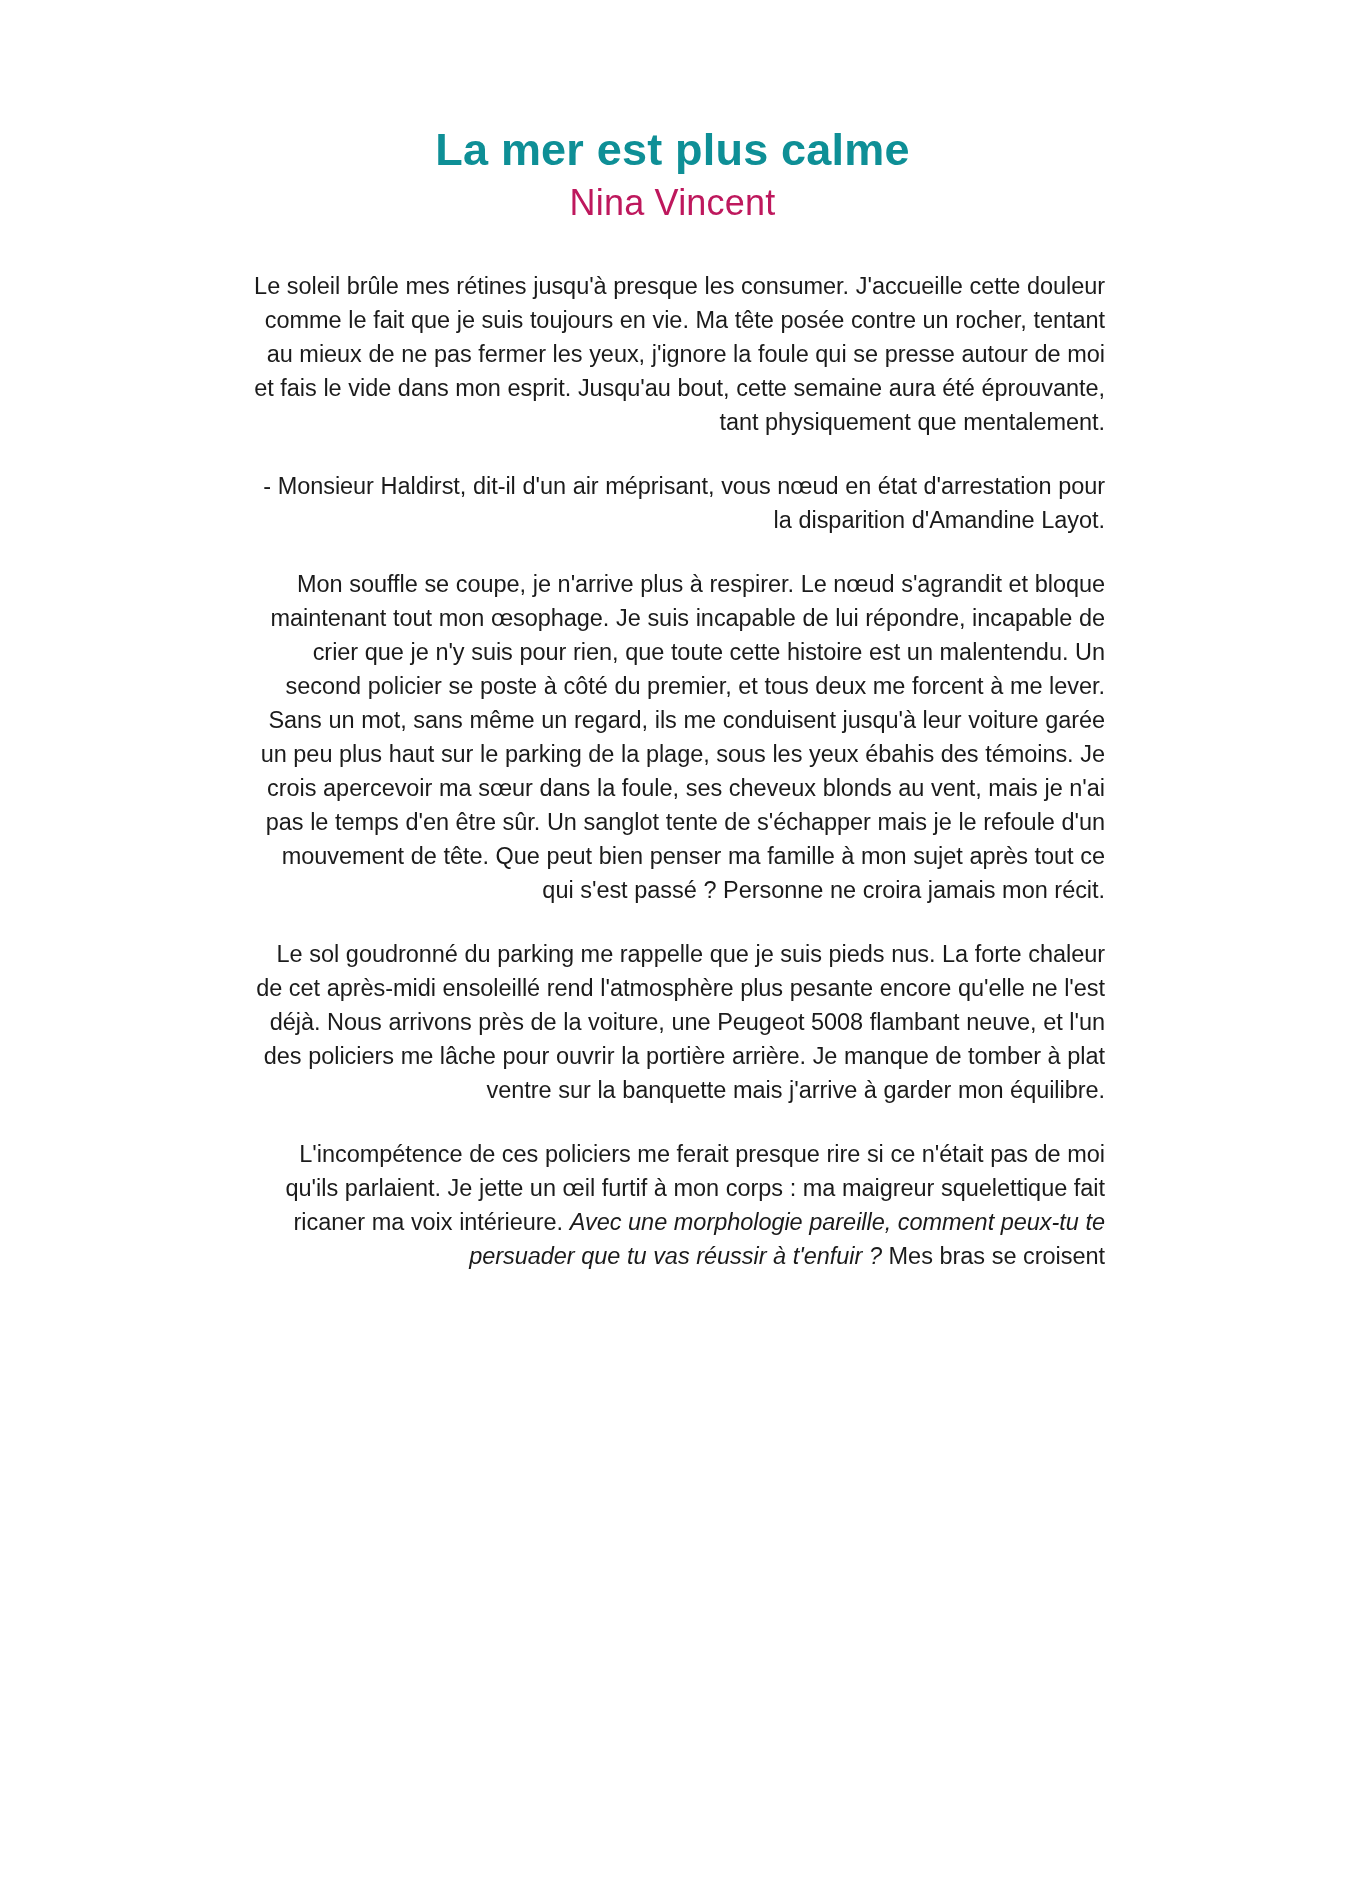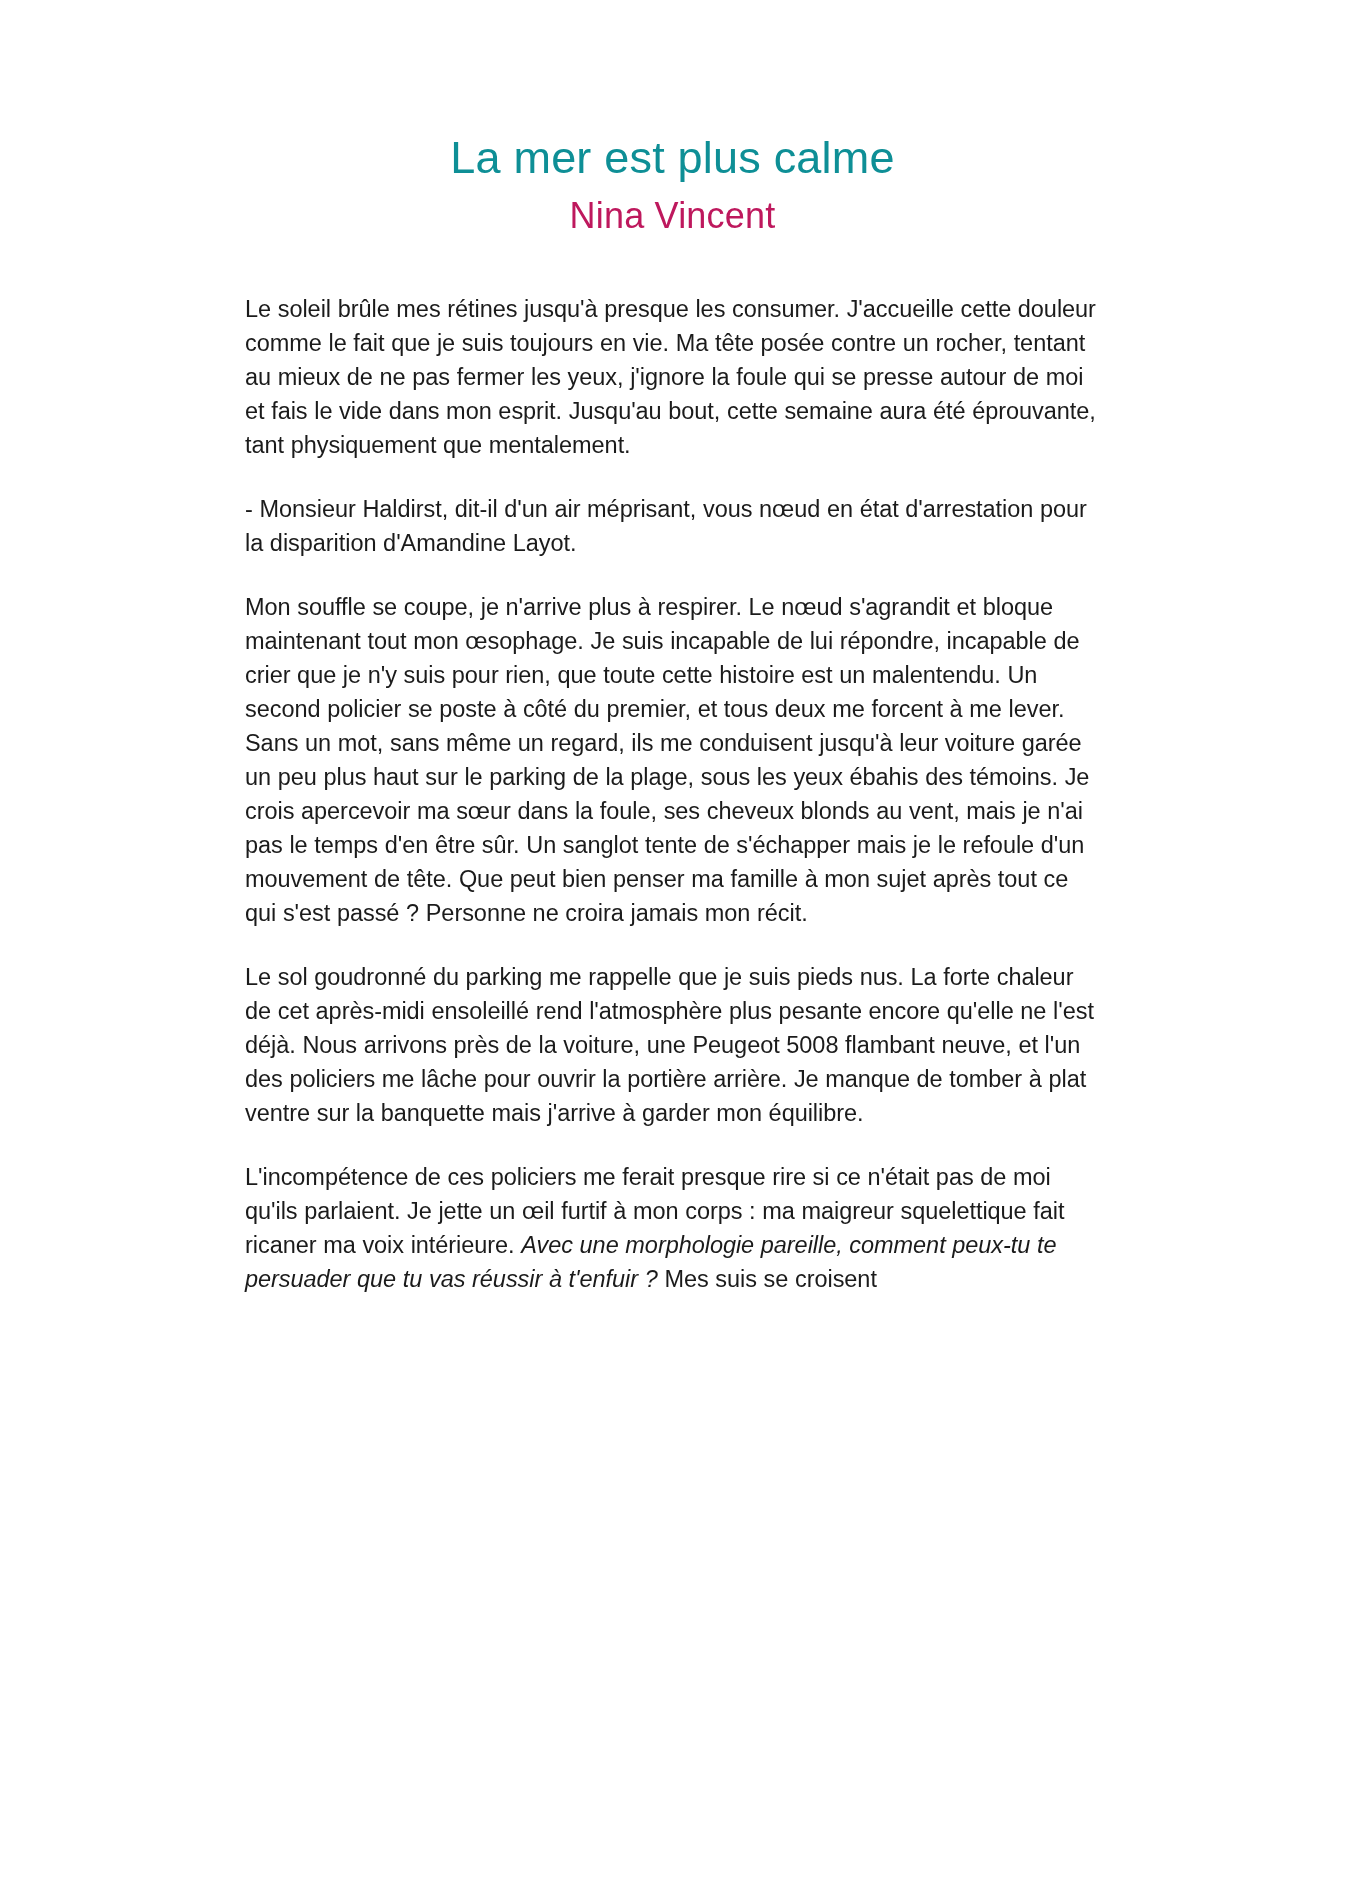--- a/index.html
+++ b/index.html
@@ -24,23 +24,23 @@
     overflow: hidden;
   }
   .title-block {
     padding-top: 122px;
     text-align: center;
   }
   .doc-title {
     color: #0e8f96;
     font-size: 45px;
     line-height: 55px;
-    font-weight: 400;
+    font-weight: 700;
     letter-spacing: 0.2px;
-    margin: 8px;
+    margin: 0;
     padding: 0;
   }
   .doc-title .tline {
     display: block;
   }
   .doc-author {
     color: #be185d;
     font-size: 36px;
     line-height: 46px;
     font-weight: 400;
@@ -49,23 +49,23 @@
   }
   .body-block {
     margin: 0 auto;
     width: 860px;
     padding-left: 5px;
     padding-top: 38px;
   }
   p.para {
     font-size: 23.5px;
     line-height: 34px;
-    margin: 15px 0 30px 0;
+    margin: 5px 0 30px 0;
     color: #1b1b1b;
-    text-align: left;
+    text-align: right;
     letter-spacing: -0.05px;
     word-spacing: 0.2px;
   }
   p.para:last-child {
     margin-bottom: 0;
   }
   .italic {
     font-style: italic;
   }
 </style>
@@ -80,17 +80,17 @@
     </h1>
     <div class="doc-author">Nina Vincent</div>
   </div>
 
   <div class="body-block">
     <p class="para">Le soleil brûle mes rétines jusqu'à presque les consumer. J'accueille cette douleur comme le fait que je suis toujours en vie. Ma tête posée contre un rocher, tentant au mieux de ne pas fermer les yeux, j'ignore la foule qui se presse autour de moi et fais le vide dans mon esprit. Jusqu'au bout, cette semaine aura été éprouvante, tant physiquement que mentalement.</p>
     <p class="para">- Monsieur Haldirst, dit-il d'un air méprisant, vous nœud en état d'arrestation pour la disparition d'Amandine Layot.</p>
     <p class="para">Mon souffle se coupe, je n'arrive plus à respirer. Le nœud s'agrandit et bloque maintenant tout mon œsophage. Je suis incapable de lui répondre, incapable de crier que je n'y suis pour rien, que toute cette histoire est un malentendu. Un second policier se poste à côté du premier, et tous deux me forcent à me lever. Sans un mot, sans même un regard, ils me conduisent jusqu'à leur voiture garée un peu plus haut sur le parking de la plage, sous les yeux ébahis des témoins. Je crois apercevoir ma sœur dans la foule, ses cheveux blonds au vent, mais je n'ai pas le temps d'en être sûr. Un sanglot tente de s'échapper mais je le refoule d'un mouvement de tête. Que peut bien penser ma famille à mon sujet après tout ce qui s'est passé ? Personne ne croira jamais mon récit.</p>
     <p class="para">Le sol goudronné du parking me rappelle que je suis pieds nus. La forte chaleur de cet après-midi ensoleillé rend l'atmosphère plus pesante encore qu'elle ne l'est déjà. Nous arrivons près de la voiture, une Peugeot 5008 flambant neuve, et l'un des policiers me lâche pour ouvrir la portière arrière. Je manque de tomber à plat ventre sur la banquette mais j'arrive à garder mon équilibre.</p>
     <p class="para">
-      <span>L'incompétence de ces policiers me ferait presque rire si ce n'était pas de moi qu'ils parlaient. Je jette un œil furtif à mon corps : ma maigreur squelettique fait ricaner ma voix intérieure. </span><span class="italic">Avec une morphologie pareille, comment peux-tu te persuader que tu vas réussir à t'enfuir ?</span><span> Mes suis se croisent</span>
+      <span>L'incompétence de ces policiers me ferait presque rire si ce n'était pas de moi qu'ils parlaient. Je jette un œil furtif à mon corps : ma maigreur squelettique fait ricaner ma voix intérieure. </span><span class="italic">Avec une morphologie pareille, comment peux-tu te persuader que tu vas réussir à t'enfuir ?</span><span> Mes bras se croisent</span>
     </p>
   </div>
 
 </div>
 
 </body></html>

